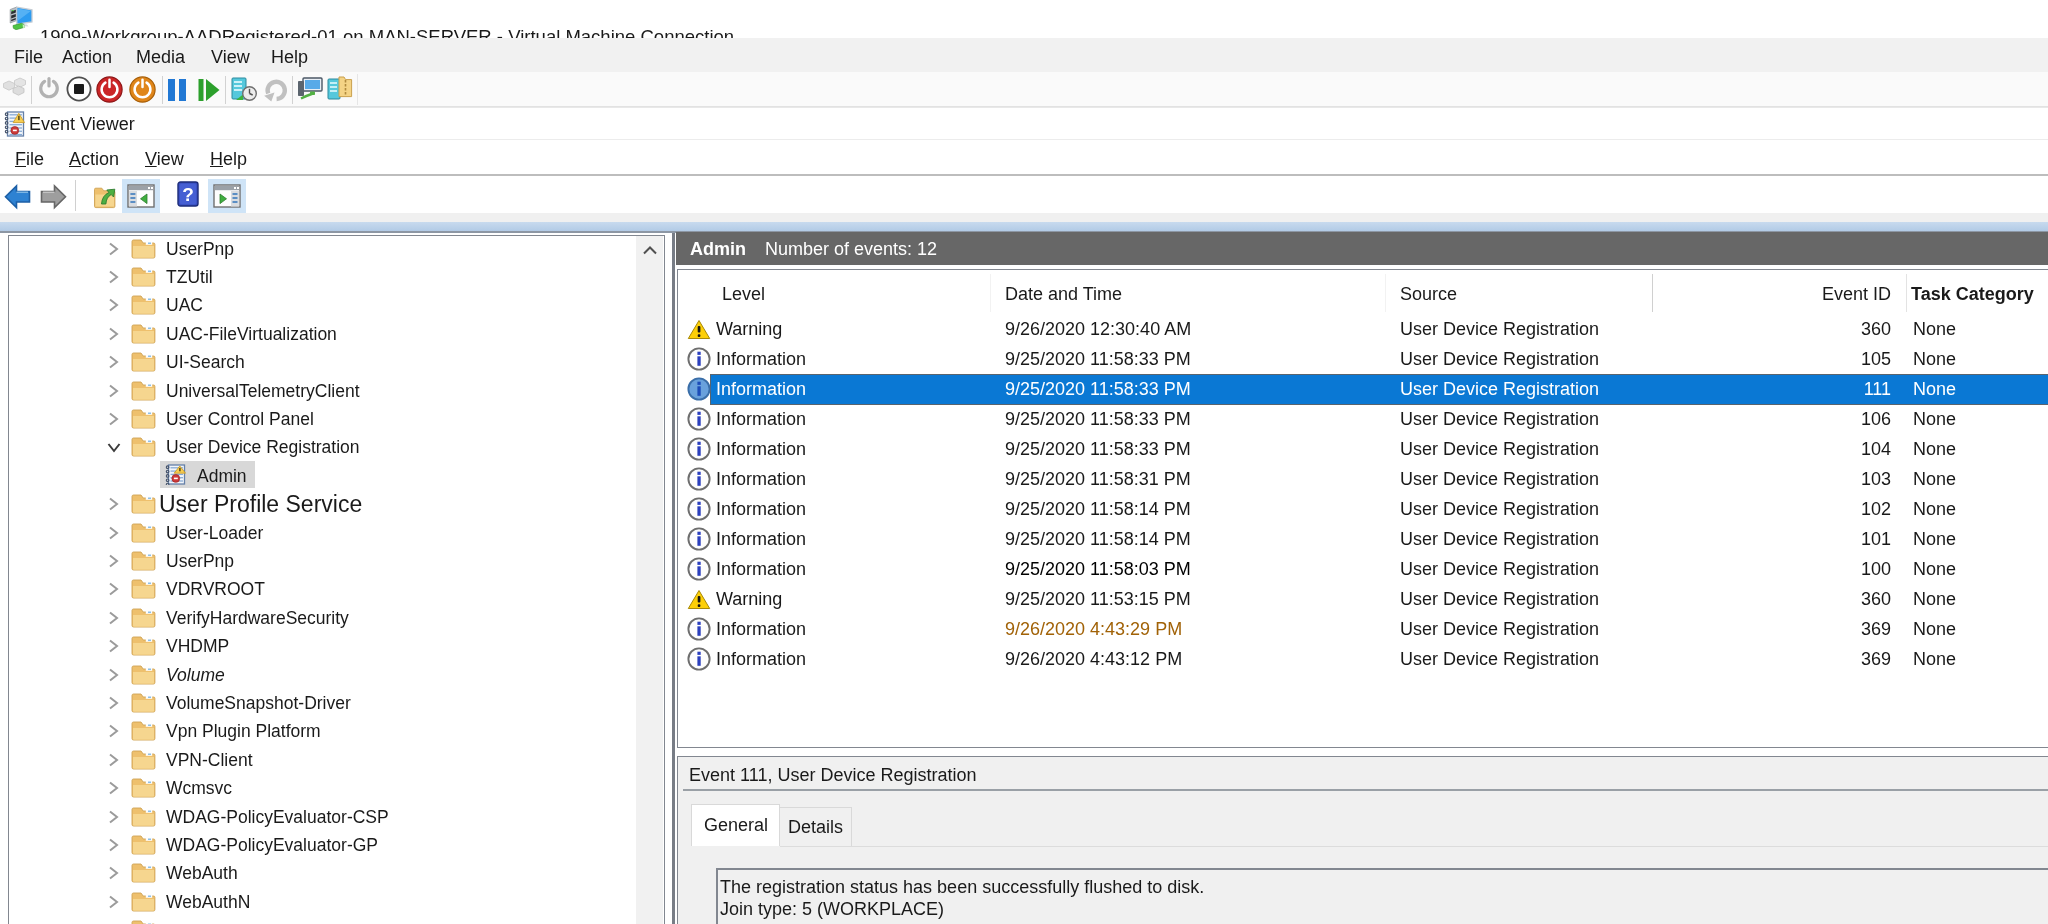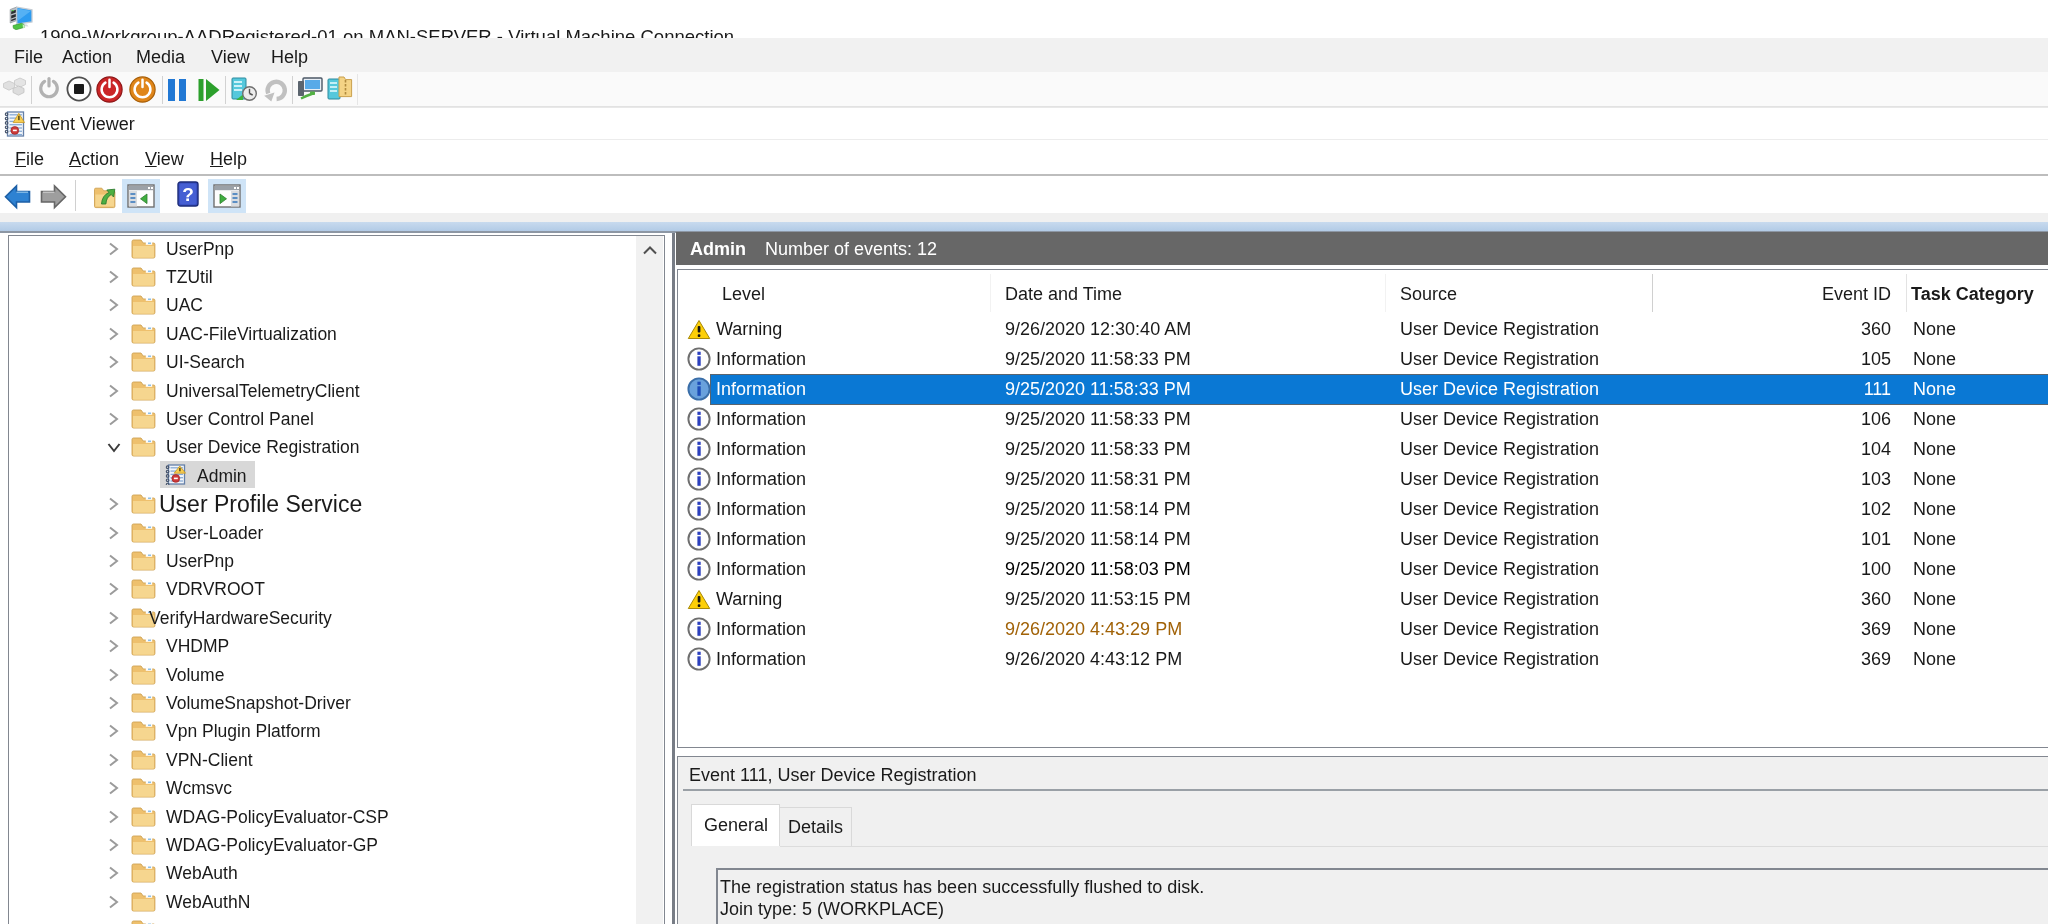--- a/index.html
+++ b/index.html
@@ -311,41 +311,41 @@
 <div class="t" style="left:166px;top:578.3px;font-size:17.5px;">VDRVROOT</div>
 <svg style="position:absolute;left:106px;top:609.7px" width="14" height="16" viewBox="0 0 14 16">
     <polyline points="4,2.5 11,8 4,13.5" fill="none" stroke="#9b9b9b" stroke-width="2"></polyline>
   </svg>
 <svg style="position:absolute;left:131px;top:606.7px" width="25" height="21" viewBox="0 0 25 21">
     <path d="M1 3.5 a1.5 1.5 0 0 1 1.5 -1.5 h7.5 l2.2 3 h10.3 a1.4 1.4 0 0 1 1.4 1.4 v12.2 a1.4 1.4 0 0 1 -1.4 1.4 h-20 a1.5 1.5 0 0 1 -1.5 -1.5 z" fill="#eec06d" stroke="#cfa354" stroke-width="0.9"></path>
     <path d="M2 8 h21 v10.8 a1 1 0 0 1 -1 1 h-19 a1 1 0 0 1 -1 -1 z" fill="#f6d68f"></path>
     <rect x="14.8" y="3.6" width="6.4" height="3.2" fill="#fdfdfd"></rect>
     <rect x="17" y="4.5" width="3" height="1.5" fill="#8cc0ea"></rect>
   </svg>
-<div class="t" style="left:149px;top:606.7px;font-size:17.5px;">VerifyHardwareSecurity</div>
+<div class="t" style="left:166px;top:606.7px;font-size:17.5px;">VerifyHardwareSecurity</div>
 <svg style="position:absolute;left:106px;top:638.0999999999999px" width="14" height="16" viewBox="0 0 14 16">
     <polyline points="4,2.5 11,8 4,13.5" fill="none" stroke="#9b9b9b" stroke-width="2"></polyline>
   </svg>
 <svg style="position:absolute;left:131px;top:635.0999999999999px" width="25" height="21" viewBox="0 0 25 21">
     <path d="M1 3.5 a1.5 1.5 0 0 1 1.5 -1.5 h7.5 l2.2 3 h10.3 a1.4 1.4 0 0 1 1.4 1.4 v12.2 a1.4 1.4 0 0 1 -1.4 1.4 h-20 a1.5 1.5 0 0 1 -1.5 -1.5 z" fill="#eec06d" stroke="#cfa354" stroke-width="0.9"></path>
     <path d="M2 8 h21 v10.8 a1 1 0 0 1 -1 1 h-19 a1 1 0 0 1 -1 -1 z" fill="#f6d68f"></path>
     <rect x="14.8" y="3.6" width="6.4" height="3.2" fill="#fdfdfd"></rect>
     <rect x="17" y="4.5" width="3" height="1.5" fill="#8cc0ea"></rect>
   </svg>
 <div class="t" style="left:166px;top:635.1px;font-size:17.5px;">VHDMP</div>
 <svg style="position:absolute;left:106px;top:666.5px" width="14" height="16" viewBox="0 0 14 16">
     <polyline points="4,2.5 11,8 4,13.5" fill="none" stroke="#9b9b9b" stroke-width="2"></polyline>
   </svg>
 <svg style="position:absolute;left:131px;top:663.5px" width="25" height="21" viewBox="0 0 25 21">
     <path d="M1 3.5 a1.5 1.5 0 0 1 1.5 -1.5 h7.5 l2.2 3 h10.3 a1.4 1.4 0 0 1 1.4 1.4 v12.2 a1.4 1.4 0 0 1 -1.4 1.4 h-20 a1.5 1.5 0 0 1 -1.5 -1.5 z" fill="#eec06d" stroke="#cfa354" stroke-width="0.9"></path>
     <path d="M2 8 h21 v10.8 a1 1 0 0 1 -1 1 h-19 a1 1 0 0 1 -1 -1 z" fill="#f6d68f"></path>
     <rect x="14.8" y="3.6" width="6.4" height="3.2" fill="#fdfdfd"></rect>
     <rect x="17" y="4.5" width="3" height="1.5" fill="#8cc0ea"></rect>
   </svg>
-<div class="t" style="left:166px;top:663.5px;font-size:17.5px;">Volume</div>
+<div class="t" style="left:166px;top:663.5px;font-size:17.5px;font-style:italic;">Volume</div>
 <svg style="position:absolute;left:106px;top:694.9px" width="14" height="16" viewBox="0 0 14 16">
     <polyline points="4,2.5 11,8 4,13.5" fill="none" stroke="#9b9b9b" stroke-width="2"></polyline>
   </svg>
 <svg style="position:absolute;left:131px;top:691.9px" width="25" height="21" viewBox="0 0 25 21">
     <path d="M1 3.5 a1.5 1.5 0 0 1 1.5 -1.5 h7.5 l2.2 3 h10.3 a1.4 1.4 0 0 1 1.4 1.4 v12.2 a1.4 1.4 0 0 1 -1.4 1.4 h-20 a1.5 1.5 0 0 1 -1.5 -1.5 z" fill="#eec06d" stroke="#cfa354" stroke-width="0.9"></path>
     <path d="M2 8 h21 v10.8 a1 1 0 0 1 -1 1 h-19 a1 1 0 0 1 -1 -1 z" fill="#f6d68f"></path>
     <rect x="14.8" y="3.6" width="6.4" height="3.2" fill="#fdfdfd"></rect>
     <rect x="17" y="4.5" width="3" height="1.5" fill="#8cc0ea"></rect>
   </svg>
 <div class="t" style="left:166px;top:691.9px;font-size:17.5px;">VolumeSnapshot-Driver</div>

